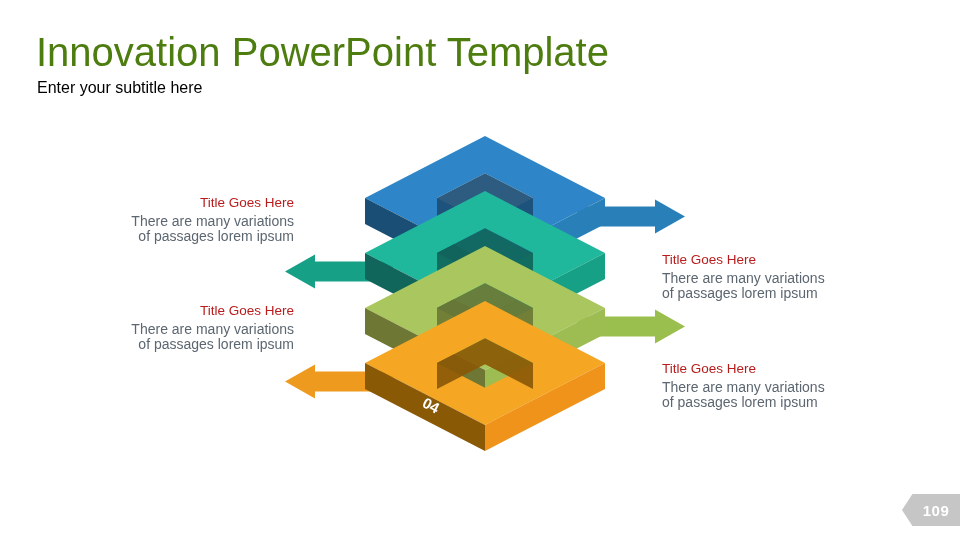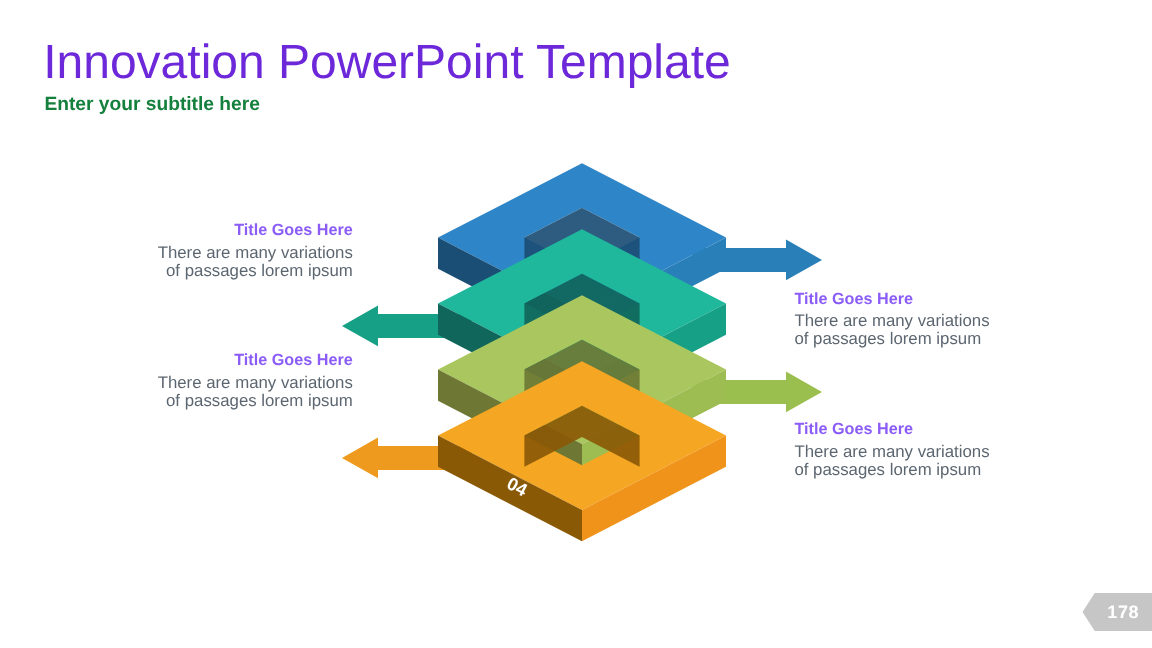--- a/index.html
+++ b/index.html
@@ -16,41 +16,41 @@
     -webkit-font-smoothing: antialiased;
   }
 
   
   .slide-title {
     position: absolute;
     left: 36px;
     top: 30px;
     font-size: 40px;
     font-weight: 400;
-    color: #6d28d9;
+    color: #4d7c0f;
     letter-spacing: 0px;
     white-space: nowrap;
   }
   .slide-subtitle {
     position: absolute;
     left: 37px;
     top: 79px;
     font-size: 16px;
-    font-weight: 700;
-    color: #15803d;
+    font-weight: 400;
+    color: #000000;
     white-space: nowrap;
   }
 
   
   .callout { position: absolute; width: 180px; }
   .callout .c-title {
     font-size: 13.5px;
-    font-weight: bold;
-    color: #8b5cf6;
-    margin: 0 0 4px 0;
+    font-weight: normal;
+    color: #b91c1c;
+    margin: 11px 0 4px 0;
     line-height: 15px;
   }
   .callout .c-body {
     font-size: 14px;
     color: #5c6670;
     line-height: 14.5px;
     margin: 0;
   }
   .callout.right-align { text-align: right; }
   .callout.left-align  { text-align: left; }
@@ -169,14 +169,14 @@
           <polygon points="65.00,213.00 185.00,275.00 185.00,301.00 65.00,239.00" fill="#8a5906"></polygon>
           <polygon points="185.00,275.00 305.00,213.00 305.00,239.00 185.00,301.00" fill="#f0931a"></polygon>
           <text x="128.6" y="260.12" class="layer-num" text-anchor="middle" transform="rotate(27.3 128.60 260.12)">04</text>
         </g>
       </g>
   </svg>
 </div>
 
 <div class="page-badge">
   <div class="shape"></div>
-  <div class="num">178</div>
+  <div class="num">109</div>
 </div>
 
 </body></html>

